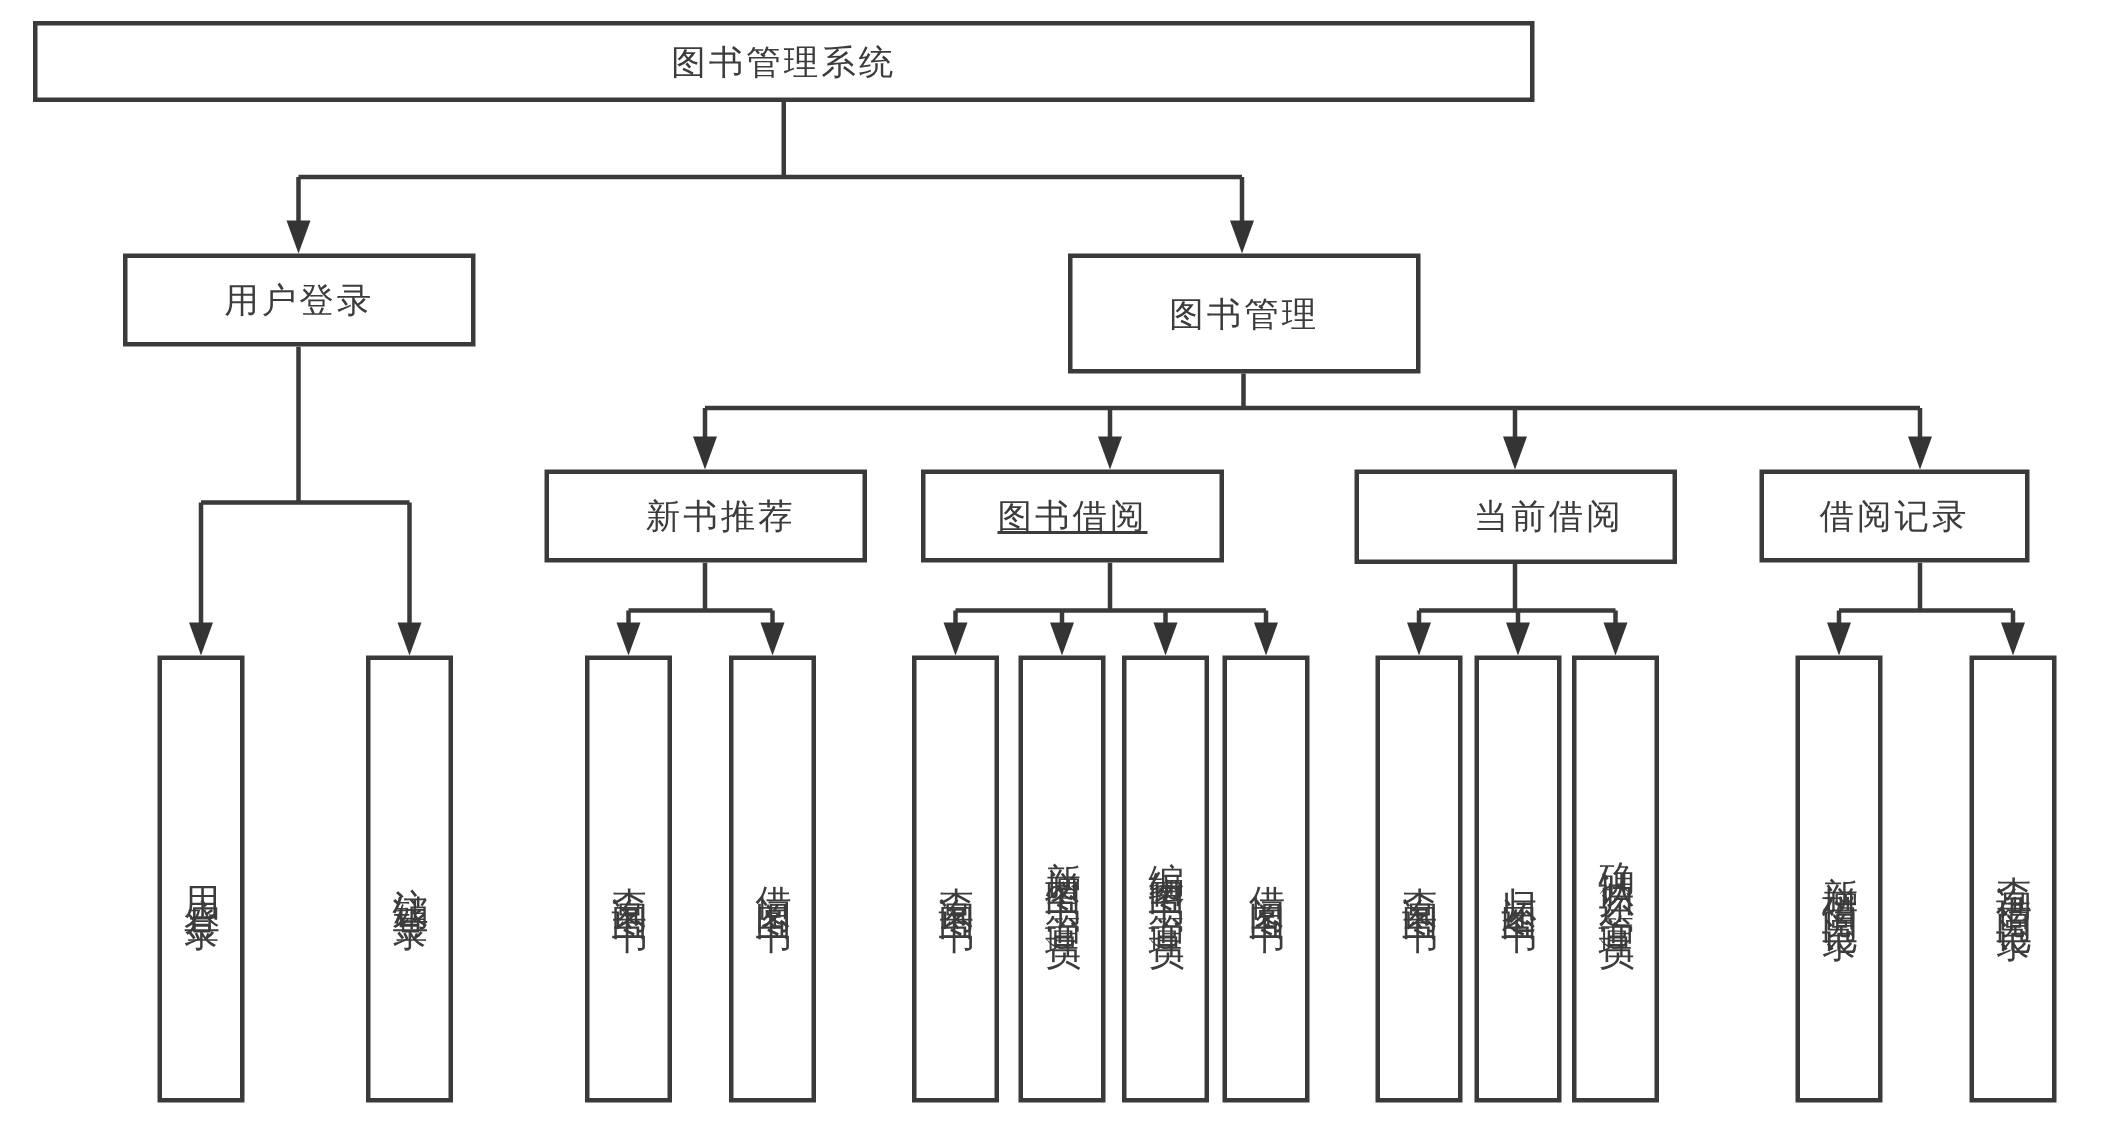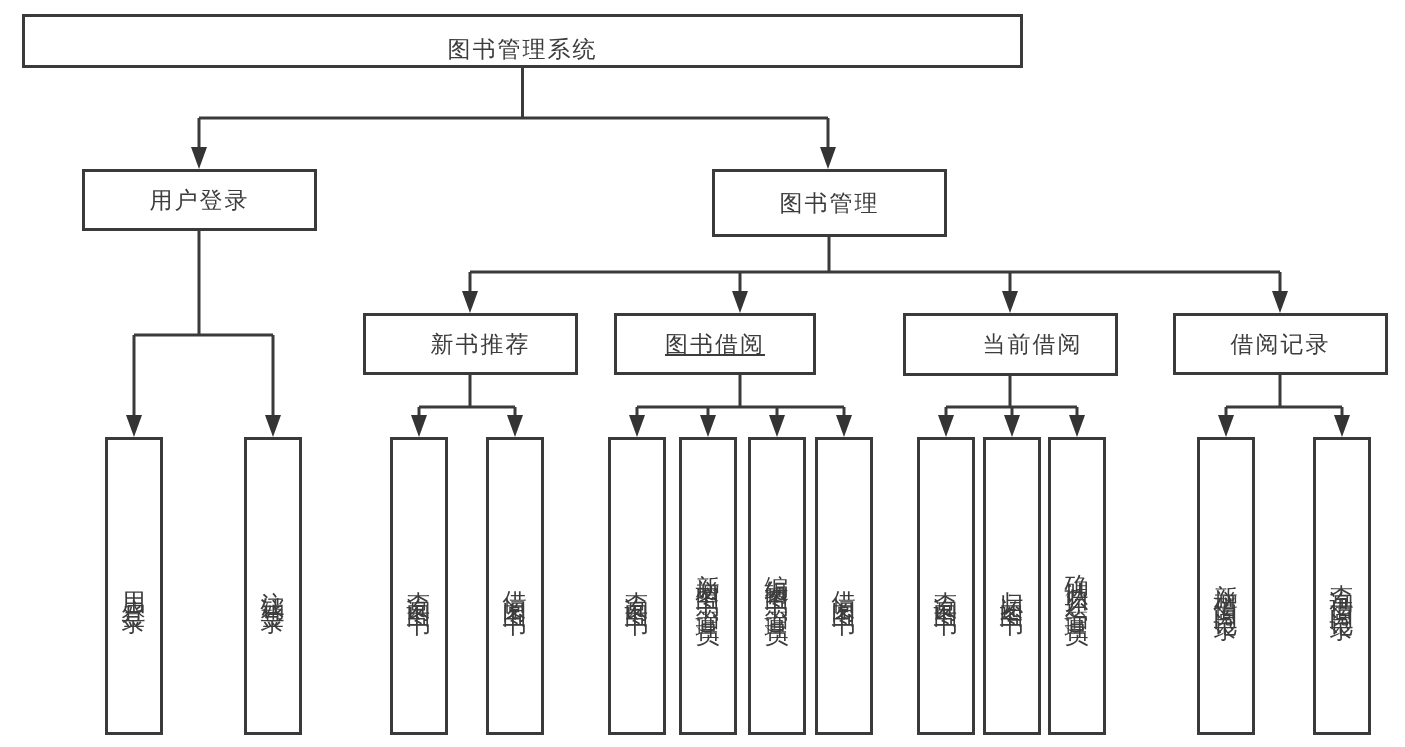--- a/index.html
+++ b/index.html
@@ -28,27 +28,27 @@
     letter-spacing:7px;
     white-space:nowrap;
   }
   .watermark{
     position:absolute;right:7px;bottom:3px;
     font-size:23px;letter-spacing:1px;
     color:#F2A0A2;z-index:3;
   }
 
   
-  #n-root   {left:22px;  top:14px;  width:1001px;height:54px;align-items:flex-end;}
+  #n-root   {left:22px;  top:14px;  width:1001px;height:54px;}
   #n-l2-0   {left:82px;  top:169px; width:235px; height:62px;}
-  #n-l2-1   {left:712px; top:169px; width:235px; height:68px;}
+  #n-l2-1   {left:712px; top:169px; width:235px; height:80px;}
   #n-l3-0   {left:363px; top:313px; width:215px; height:62px;padding-left:20px;}
   #n-l3-1   {left:614px; top:313px; width:202px; height:62px;text-decoration:underline;}
   #n-l3-2   {left:903px; top:313px; width:215px; height:63px;padding-left:44px;}
-  #n-l3-3   {left:1173px;top:313px; width:215px; height:62px;}
+  #n-l3-3   {left:1173px;top:313px; width:180px; height:62px;}
   .leaf     {top:437px;  width:58px; height:298px;}
   #n-leaf-0 {left:105px;}
   #n-leaf-1 {left:244px;}
   #n-leaf-2 {left:390px;}
   #n-leaf-3 {left:486px;}
   #n-leaf-4 {left:608px;}
   #n-leaf-5 {left:679px;}
   #n-leaf-6 {left:748px;}
   #n-leaf-7 {left:815px;}
   #n-leaf-8 {left:917px;}

